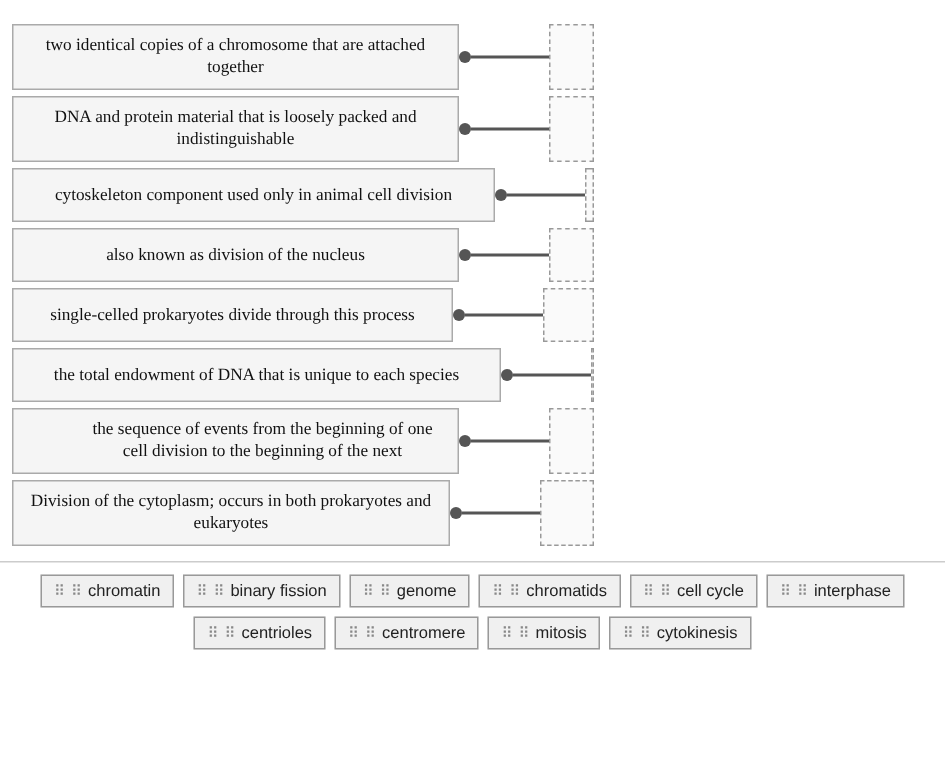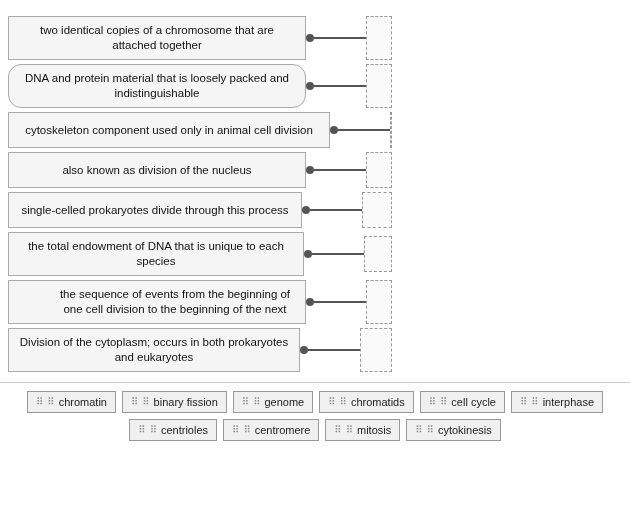--- a/index.html
+++ b/index.html
@@ -15,20 +15,21 @@
       padding: 6px 10px 4px 10px;
       font-size: 11px;
       color: #333;
       border-bottom: none;
     }
     .main-area {
       display: flex;
       flex-direction: row;
       padding: 6px 8px;
       gap: 0;
+      font-family: Liberation Serif, serif;
     }
     .desc-box {
       border: 1px solid #aaa;
       background: #f5f5f5;
       padding: 6px 8px;
       text-align: center;
       font-size: 11.5px;
       color: #111;
       min-height: 36px;
       display: flex;
@@ -121,21 +122,21 @@
     <div id="rows-container" style="display:flex;flex-direction:column;gap:4px;">
         <div class="matching-row row-0">
           <div class="desc-box" style="width: 298px; flex-shrink: 0;">two identical copies of a chromosome that are attached together</div>
           <div class="connector-mid">
             <div class="dot"></div>
             <div class="line"></div>
           </div>
           <div class="answer-box" style="flex: 1 1 0%;"></div>
         </div>
         <div class="matching-row row-3">
-          <div class="desc-box" style="width: 298px; flex-shrink: 0; border-radius: 13px;">DNA and protein material that is loosely packed and indistinguishable</div>
+          <div class="desc-box" style="width: 298px; flex-shrink: 0;">DNA and protein material that is loosely packed and indistinguishable</div>
           <div class="connector-mid">
             <div class="dot"></div>
             <div class="line"></div>
           </div>
           <div class="answer-box" style="flex: 1 1 0%;"></div>
         </div>
         <div class="matching-row row-4">
           <div class="desc-box" style="width: 322px; flex-shrink: 0;">cytoskeleton component used only in animal cell division</div>
           <div class="connector-mid">
             <div class="dot"></div>
@@ -153,21 +154,21 @@
         </div>
         <div class="matching-row row-6">
           <div class="desc-box" style="width: 294px; flex-shrink: 0;">single-celled prokaryotes divide through this process</div>
           <div class="connector-mid">
             <div class="dot"></div>
             <div class="line"></div>
           </div>
           <div class="answer-box" style="flex: 1 1 0%;"></div>
         </div>
         <div class="matching-row row-7">
-          <div class="desc-box" style="width: 296px; flex-shrink: 0;">the total endowment of DNA that is unique to each species</div>
+          <div class="desc-box" style="width: 326px; flex-shrink: 0;">the total endowment of DNA that is unique to each species</div>
           <div class="connector-mid">
             <div class="dot"></div>
             <div class="line"></div>
           </div>
           <div class="answer-box" style="flex: 1 1 0%;"></div>
         </div>
         <div class="matching-row row-8">
           <div class="desc-box" style="width: 298px; flex-shrink: 0; padding-left: 44px;">the sequence of events from the beginning of one cell division to the beginning of the next</div>
           <div class="connector-mid">
             <div class="dot"></div>

